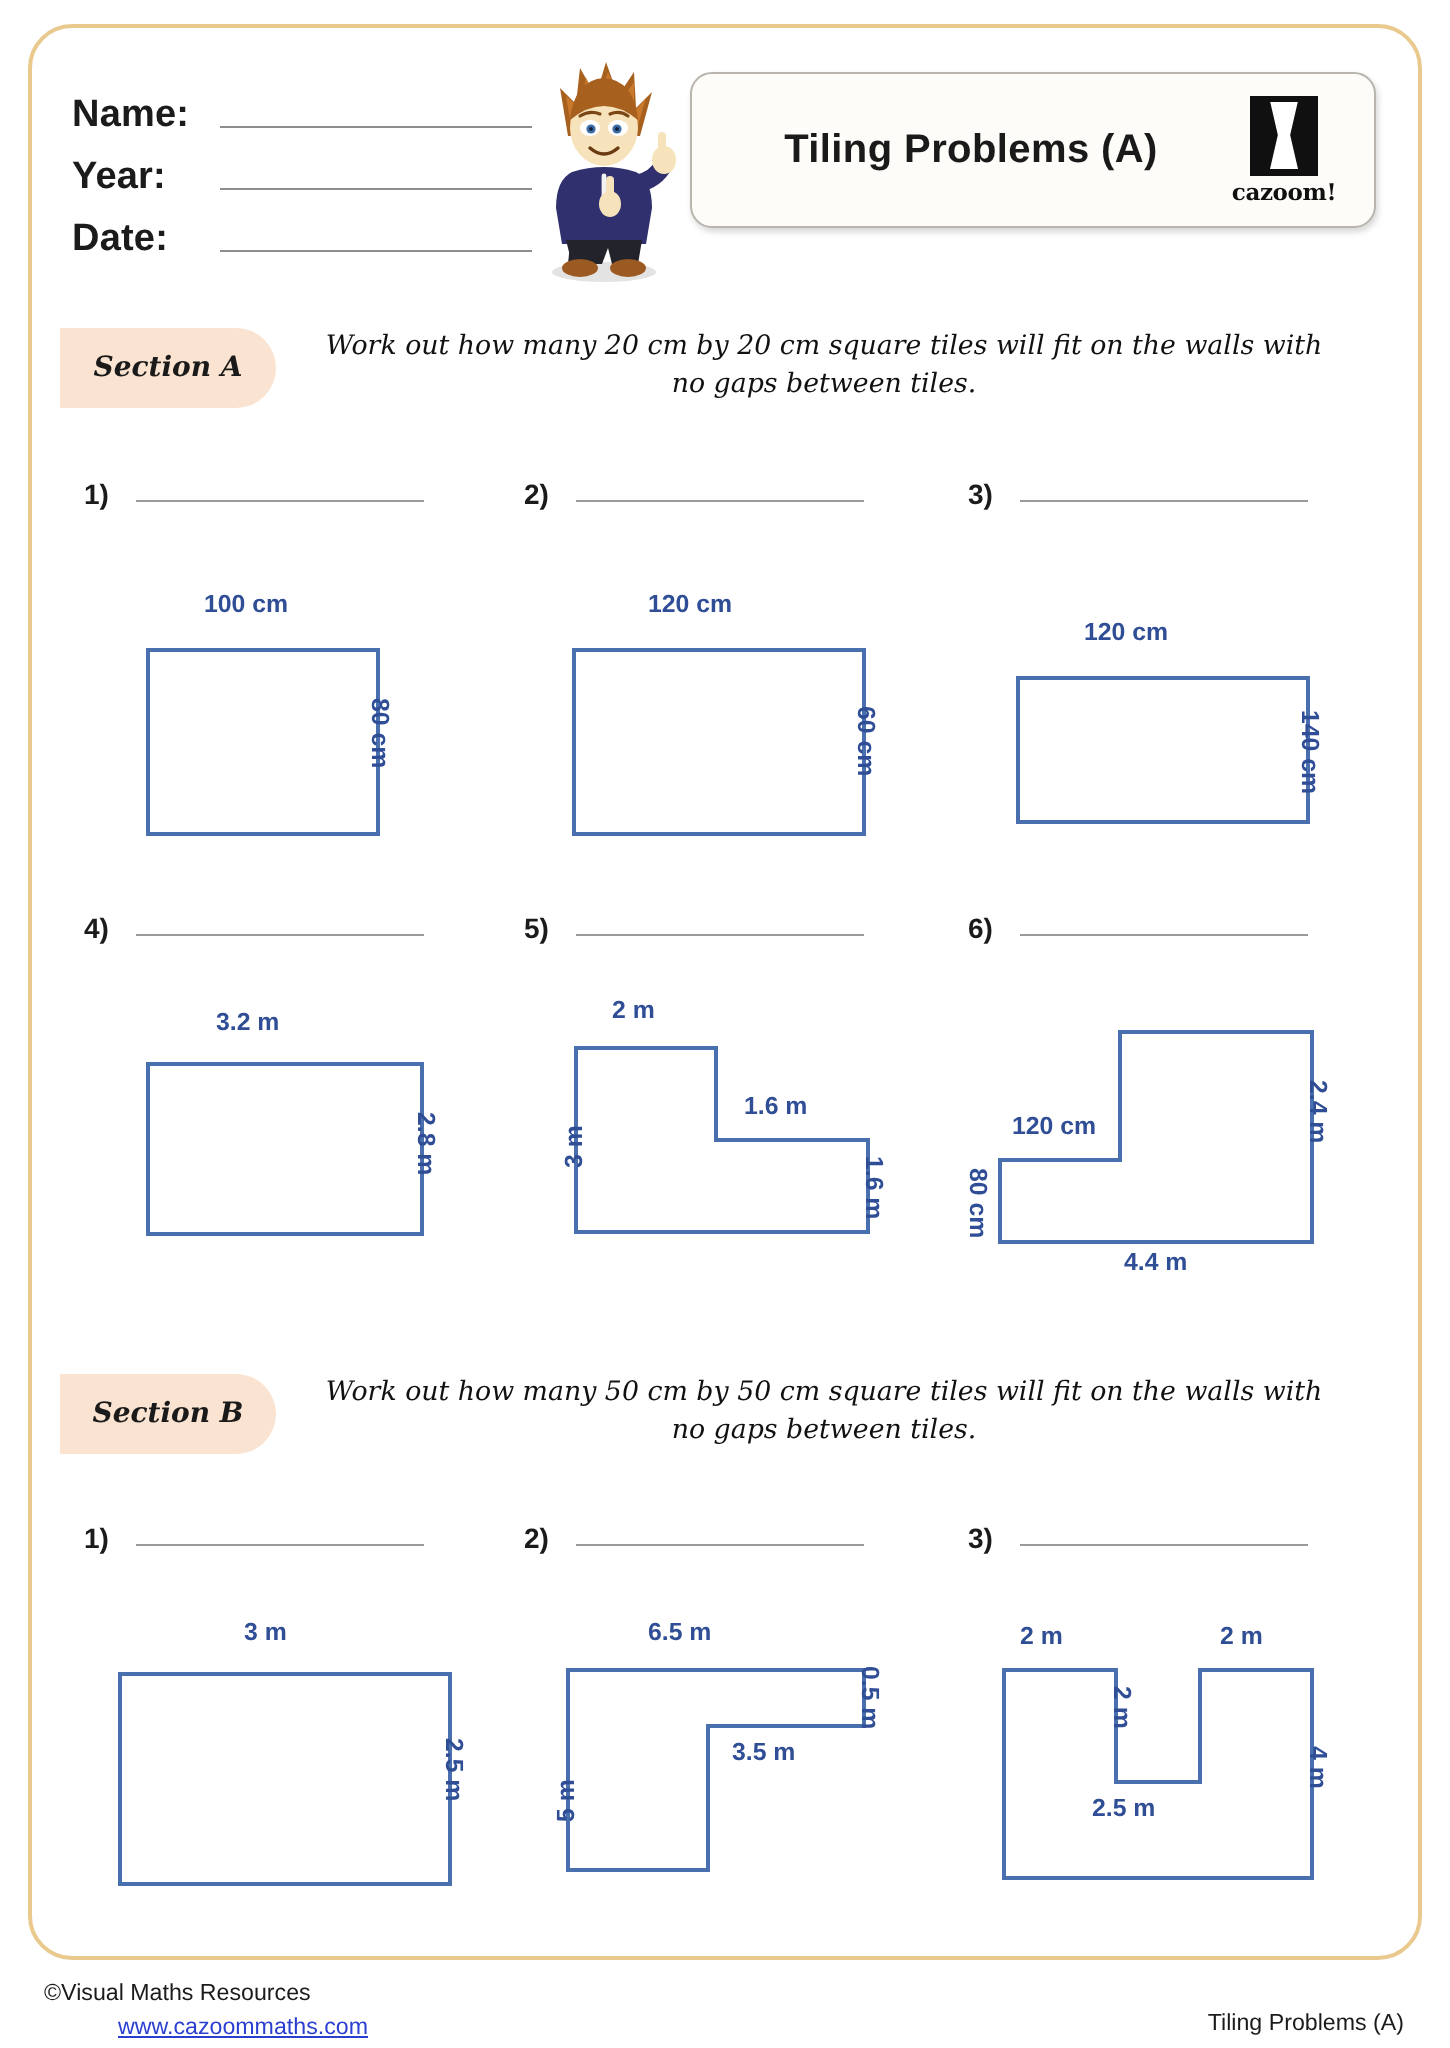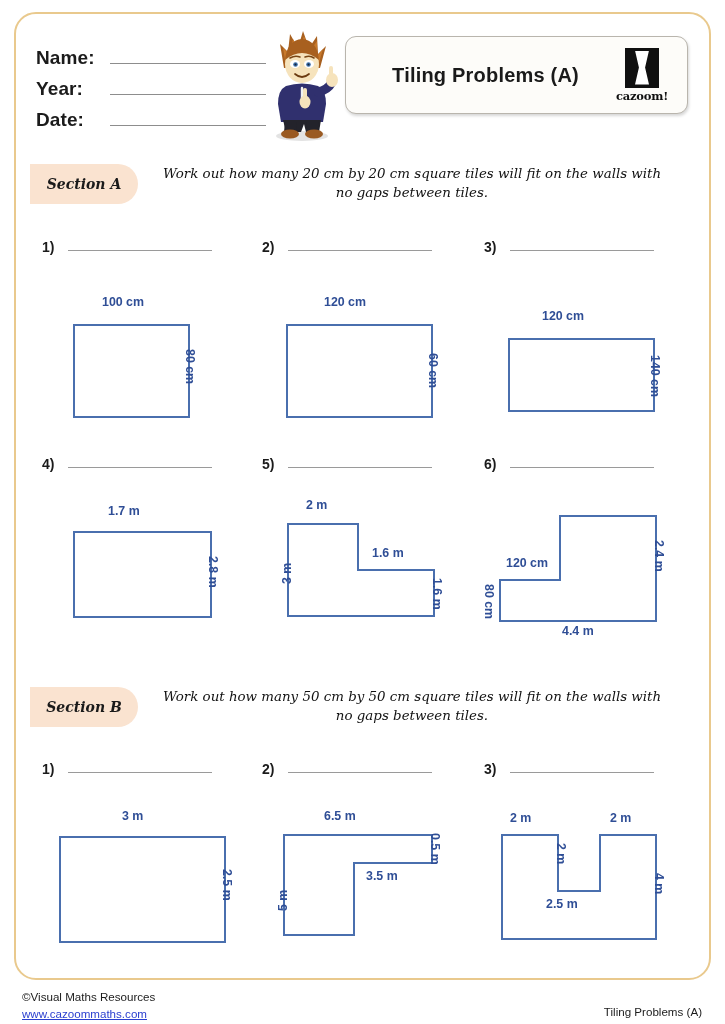--- a/index.html
+++ b/index.html
@@ -96,21 +96,21 @@
     position: absolute;
     font-size: 12.4px; font-weight: bold; color: #2f4e96;
     white-space: nowrap;
   }
   .dim.vert-cw  { transform: rotate(90deg);  transform-origin: left top; }
   .dim.vert-ccw { transform: rotate(-90deg); transform-origin: left top; }
 
   
   .footer { position: absolute; left: 22px; top: 988px; width: 680px; font-size: 11.6px; color: #1b1b1b; }
   .foot-left { position: absolute; left: 0; top: 0; line-height: 1.5; }
-  .foot-link { color: #2a3fcf; text-decoration: underline; display: block; }
+  .foot-link { color: #2a3fcf; text-decoration: underline; display: block; margin-left: 37px; }
   .foot-right { position: absolute; right: 0; top: 17px; font-size: 11.6px; color: #1b1b1b; }
 </style>
 </head>
 <body>
 
 <div id="page">
   <div class="sheet"></div>
 
   <div class="namebox">
     <div class="nrow">
@@ -216,21 +216,21 @@
 
   <div class="q" style="left:42px; top:450px;">
     <div class="q-head">
       <span class="q-num">4)</span>
       <span class="q-line"></span>
     </div>
     <div class="fig" style="margin-top:20px;">
       <svg width="160" height="125">
           <rect x="32" y="40" width="137" height="85" fill="none" stroke="#4a6fae" stroke-width="2"></rect>
         </svg>
-      <span class="dim" style="left:66px; top:12px;">1.7 m</span>
+      <span class="dim" style="left:66px; top:12px;">3.2 m</span>
       <span class="dim vert-cw" style="left:178px; top:64px;">2.8 m</span>
     </div>
   </div>
 
   <div class="q" style="left:262px; top:450px;">
     <div class="q-head">
       <span class="q-num">5)</span>
       <span class="q-line"></span>
     </div>
     <div class="fig" style="margin-top:14px;">

